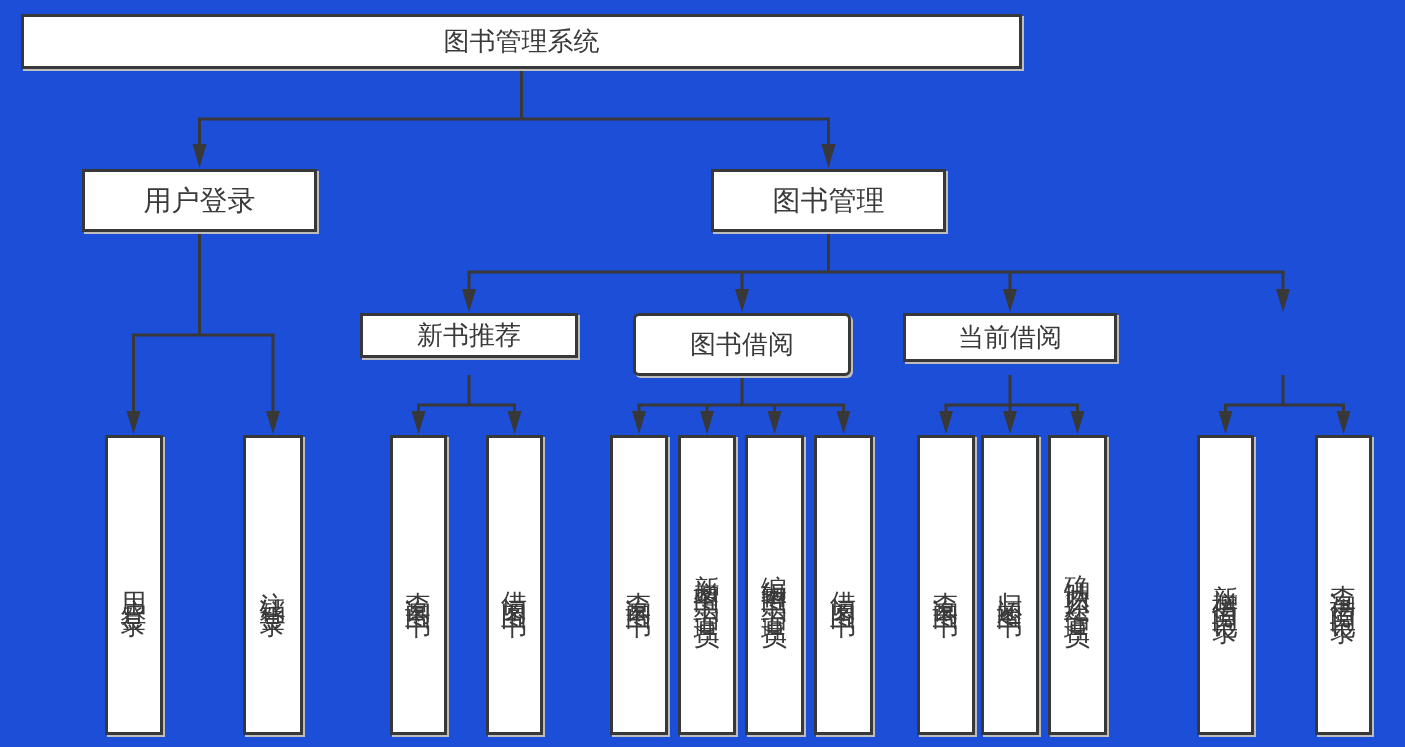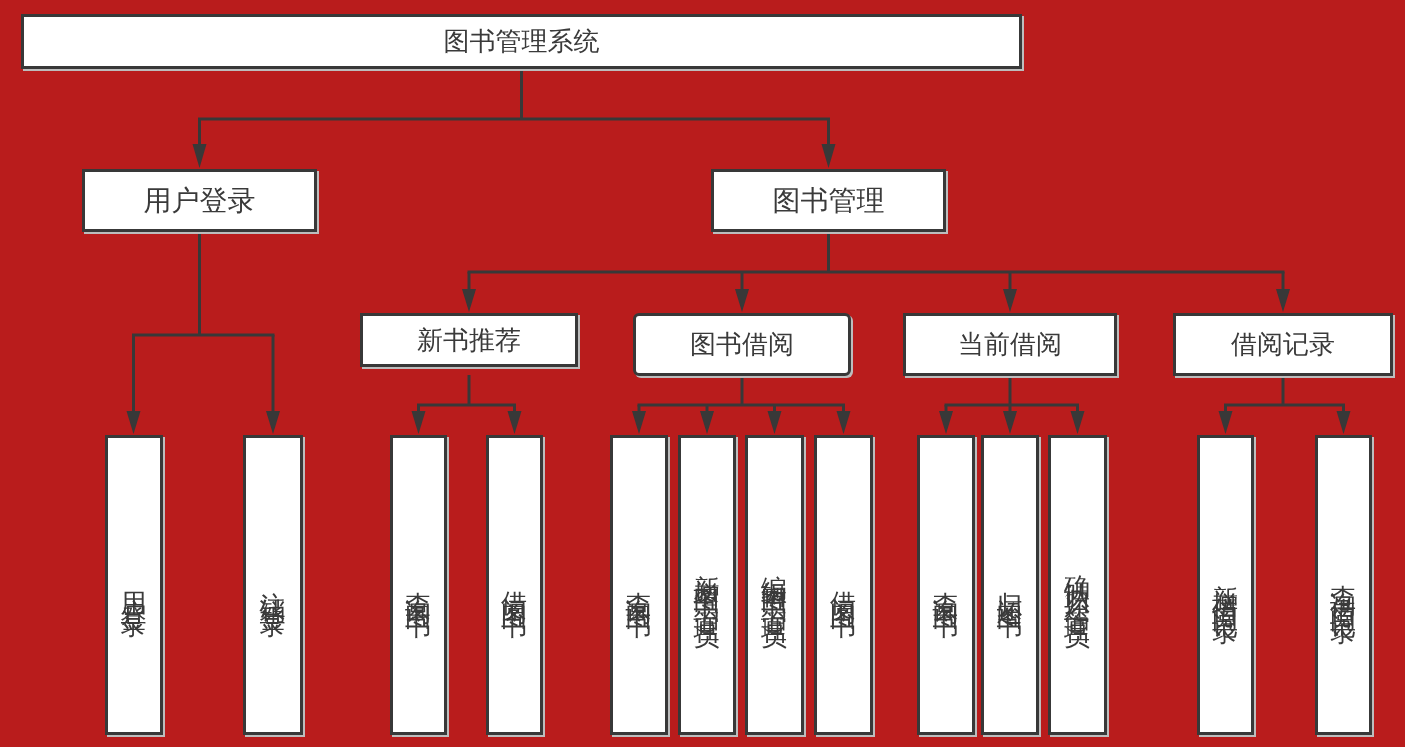--- a/index.html
+++ b/index.html
@@ -1,17 +1,17 @@
 <!DOCTYPE html>
 <html><head>
 <meta charset="utf-8">
 <style>
   html,body { margin:0; padding:0; background:#ffffff; }
   #stage {
-    position:relative; width:1405px; height:747px; background:#b91c1c;
+    position:relative; width:1405px; height:747px; background:#1d4ed8;
     font-family:"DejaVu Sans","Liberation Sans",sans-serif; overflow:hidden;
   }
   #wires { position:absolute; left:0; top:0; width:1405px; height:747px; }
   .hbox, .vbox {
     position:absolute; box-sizing:border-box; background:#ffffff;
     border:3px solid #383838; box-shadow:2px 2px 0 #bdbdbd;
     display:flex; align-items:center; justify-content:center;
     color:#3a3a3a; white-space:nowrap;
   }
   .hbox { font-size:26px; }
@@ -102,31 +102,28 @@
     <span>图书管理系统</span>
   </div>
 
   <div class="hbox lv2" style="left:82px; top:169px; width:235px; height:63px;">
     <span>用户登录</span>
   </div>
   <div class="hbox lv2" style="left:711px; top:169px; width:235px; height:63px;justify-content:center;">
     <span>图书管理</span>
   </div>
 
-  <div class="hbox" style="left:360px; top:313px; width:218px; height:54px;">
+  <div class="hbox" style="left:360px; top:313px; width:218px; height:45px;">
     <span>新书推荐</span>
   </div>
   <div class="hbox" style="left:633px; top:313px; width:218px; height:63px;border-radius:6px;">
     <span>图书借阅</span>
   </div>
-  <div class="hbox" style="left:903px; top:313px; width:214px; height:63px;">
+  <div class="hbox" style="left:903px; top:313px; width:214px; height:49px;">
     <span>当前借阅</span>
-  </div>
-  <div class="hbox" style="left:1173px; top:313px; width:220px; height:63px;">
-    <span>借阅记录</span>
   </div>
 
   <div class="vbox" style="left:105px; width:58px;">
     <span class="vtext">用户登录</span>
   </div>
   <div class="vbox" style="left:243px; width:60px;">
     <span class="vtext">注销登录</span>
   </div>
   <div class="vbox" style="left:390px; width:57px;">
     <span class="vtext">查询图书</span>

